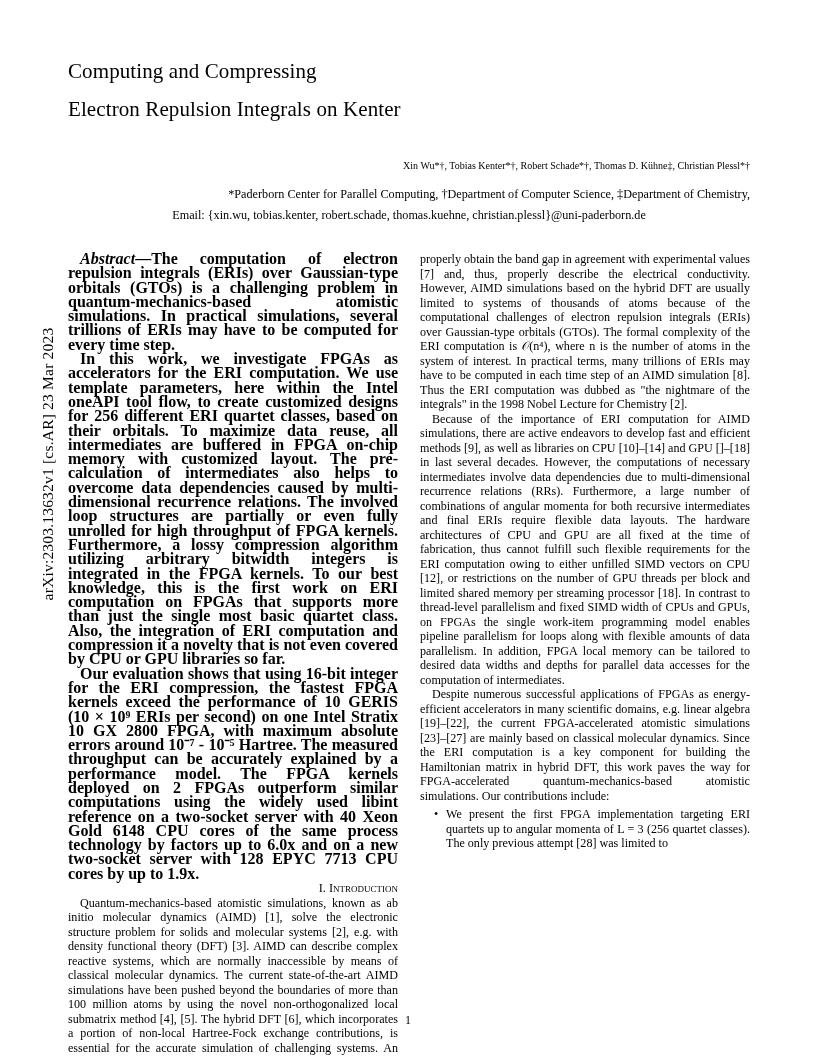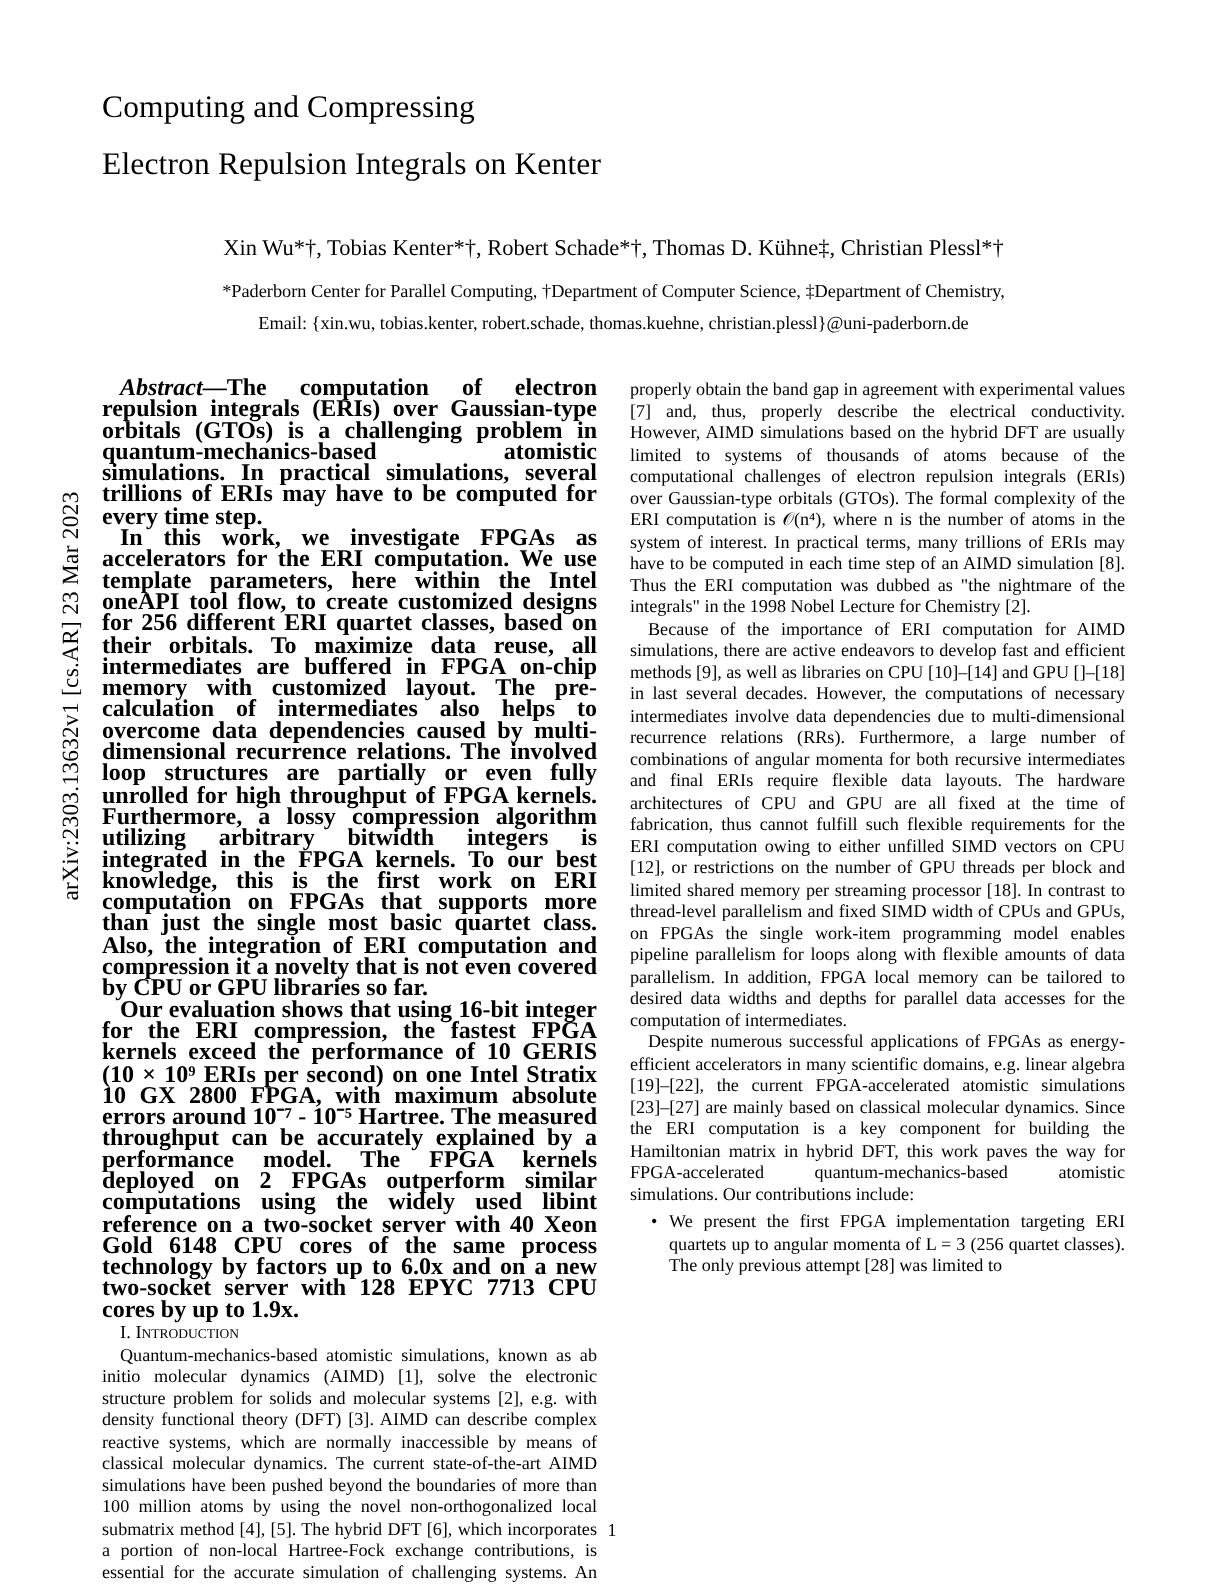--- a/index.html
+++ b/index.html
@@ -38,27 +38,27 @@
   }
   .title {
     font-size: 21px;
     line-height: 38px;
     font-weight: normal;
     margin: 0 0 0 0;
     letter-spacing: 0.1px;
   }
   .title .line2 { display: block; }
   .authors {
-    text-align: center;
-    font-size: 15px;
+    text-align: right;
+    font-size: 10px;
     margin-top: 28px;
     line-height: 20px;
   }
   .affil {
-    text-align: center;
+    text-align: right;
     font-size: 12.2px;
     margin-top: 9px;
     line-height: 18px;
   }
   .email {
     text-align: center;
     font-size: 12.2px;
     margin-top: 3px;
     line-height: 18px;
   }
@@ -84,21 +84,21 @@
     font-size: 16px;
     line-height: 14.3px;
     text-align: justify;
   }
   .abstract-body p { margin: 0; text-indent: 12px; }
   .abstract-head {
     font-weight: bold;
     font-style: italic;
   }
   .sec-head {
-    text-align: left;
+    text-align: right;
     font-variant: small-caps;
     font-size: 12.3px;
     margin: 13px 0 5px 0;
     text-indent: 0;
   }
   ul.bullets {
     margin: 4px 0 0 0;
     padding-left: 26px;
     list-style: none;
   }

